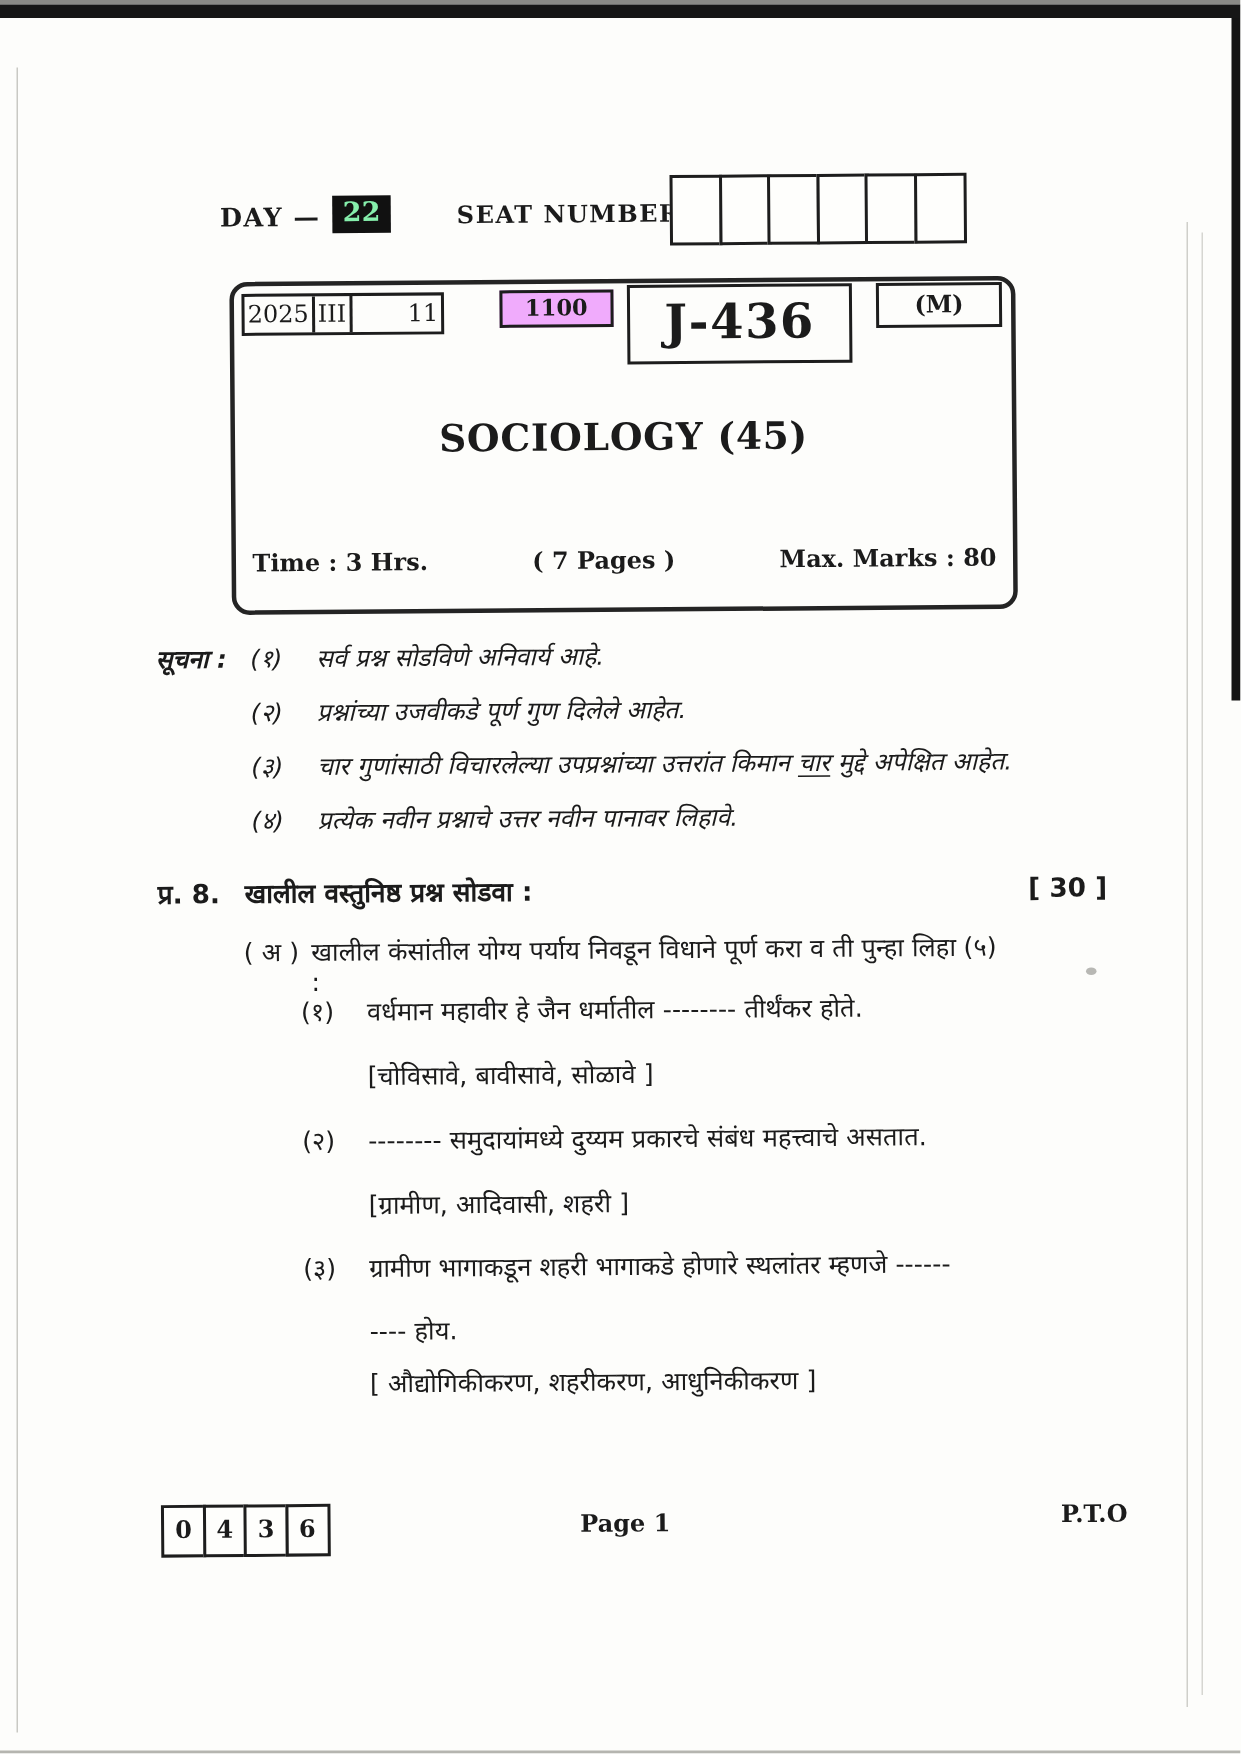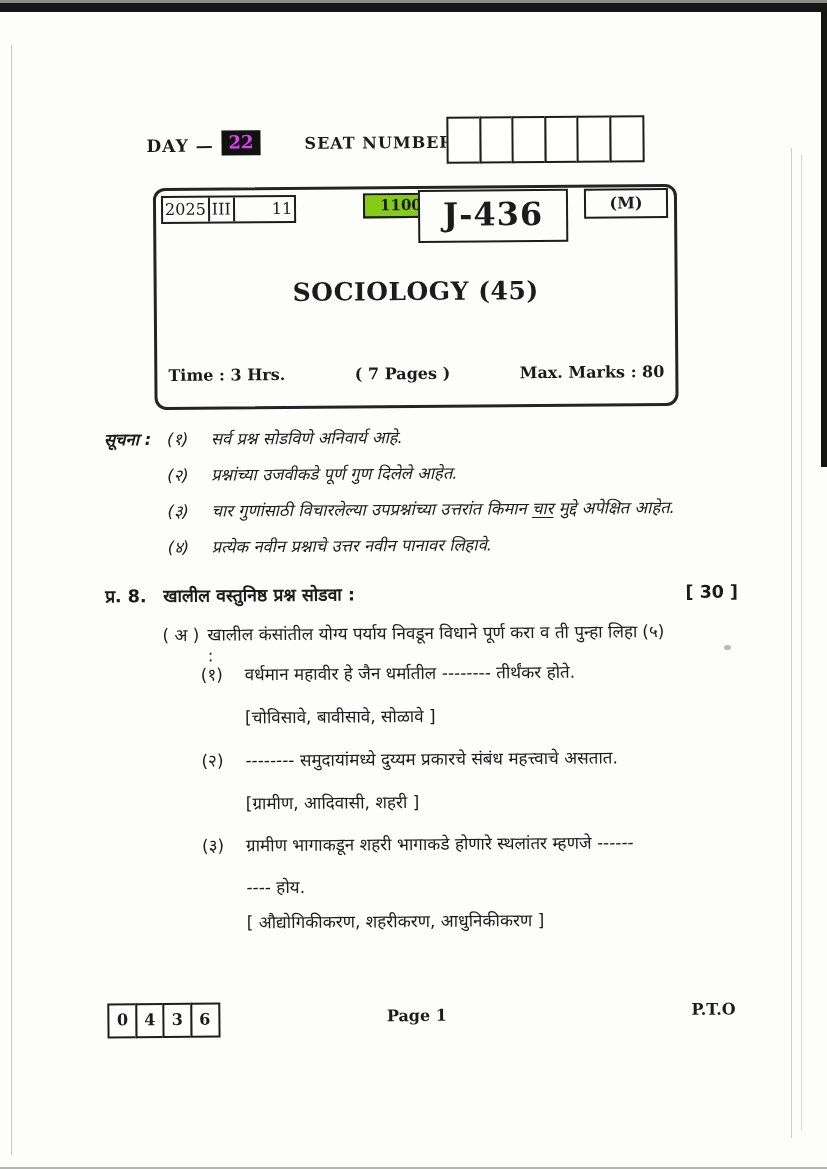--- a/index.html
+++ b/index.html
@@ -19,34 +19,34 @@
   .scan-left-line { position:absolute; left:11px; top:45px; width:1px; height:1110px; background:#c9c9c4; }
   .scan-right-line1 { position:absolute; left:791px; top:148px; width:1px; height:990px; background:#cfcfca; }
   .scan-right-line2 { position:absolute; left:801px; top:155px; width:1px; height:975px; background:#d6d6d1; }
   .scan-bottom-line { position:absolute; bottom:0; left:0; right:0; height:2px; background:#b5b5b0; }
   .scan-smudge { position:absolute; left:724px; top:645px; width:7px; height:5px; background:#9a9a96; border-radius:50%; opacity:.7; }
 
   .tilt { position:absolute; inset:0; transform: rotate(-0.45deg); transform-origin: 50% 50%; }
 
   
   .day-label { position:absolute; left:150px; top:134px; font-size:17px; font-weight:bold; letter-spacing:1px; }
-  .day-chip  { position:absolute; left:225px; top:129px; background:#111; color:#d946ef;
+  .day-chip  { position:absolute; left:225px; top:129px; background:#111; color:#86efac;
                font-size:18px; font-weight:bold; padding:3px 7px 4px; line-height:1; }
   .seat-label { position:absolute; left:308px; top:133px; font-size:16px; font-weight:bold; letter-spacing:1px; }
   .seat-boxes { position:absolute; left:450px; top:117px; display:flex; }
   .seat-box { width:31px; height:43px; border:2.5px solid #1d1d1d; margin-left:-2.5px; background:#fefefc; }
   .seat-box:first-child { margin-left:0; }
 
   
   .header-box { position:absolute; left:156px; top:186px; width:518px; height:216px;
                 border:3px solid #242424; border-radius:12px; background:#fdfdfb; }
   .date-table { position:absolute; left:5px; top:5px; display:flex; border:2.5px solid #1d1d1d; background:#fdfdfb; }
   .date-cell { padding:2px 2px 3px; font-size:16px; font-weight:normal; border-right:2.5px solid #1d1d1d; line-height:1.2; }
   .date-cell:last-child { border-right:none;margin-left:35px; }
-  .code-1100 { position:absolute; left:207px; top:4px; border:2.5px solid #1d1d1d; background:#84cc16;
+  .code-1100 { position:absolute; left:177px; top:4px; border:2.5px solid #1d1d1d; background:#f0abfc;
                font-size:15px; font-weight:bold; padding:1px 15px 2px; line-height:1.2; }
   .paper-code-box { position:absolute; left:262px; top:1px; width:146px; height:49px; border:2.5px solid #1d1d1d;
                     background:#fdfdfb; font-size:32px; font-weight:bold; text-align:center; line-height:47px; letter-spacing:1px; }
   .medium-box { position:absolute; right:6px; top:1px; width:80px; height:26px; border:2.5px solid #1d1d1d;
                 background:#fdfdfb; font-size:16px; font-weight:bold; text-align:center; line-height:25px; }
   .subject-title { position:absolute; left:0; right:0; top:88px; text-align:center;
                    font-size:25px; font-weight:bold; letter-spacing:0.5px; }
   .meta-row { position:absolute; left:11px; right:11px; bottom:22px; display:flex;
               justify-content:space-between; align-items:baseline; font-size:16px; font-weight:bold; }
 
@@ -78,21 +78,21 @@
   .sq3  { left:200px; top:832px; width:480px; }
   .sq3b { left:244px; top:874px; }
   .sq3o { left:244px; top:909px; }
 
   
   .footer-code { position:absolute; left:104px; top:1001px; display:flex; }
   .code-box { width:26px; height:31px; border:2.5px solid #1d1d1d; margin-left:-2.5px; background:#fefefc;
               font-size:16px; font-weight:bold; text-align:center; line-height:30px; }
   .code-box:first-child { margin-left:0; }
   .page-label { position:absolute; left:0; right:0; top:1006px; text-align:center; font-size:16px; font-weight:bold; }
-  .pto-label { position:absolute; left:688px; top:1002px; font-size:16px; font-weight:bold; }
+  .pto-label { position:absolute; left:704px; top:1002px; font-size:16px; font-weight:bold; }
 </style>
 </head>
 <body>
 
 <div class="scan-top-line"></div>
 <div class="scan-top-bar"></div>
 <div class="scan-right-strip"></div>
 <div class="scan-left-line"></div>
 <div class="scan-right-line1"></div>
 <div class="scan-right-line2"></div>

